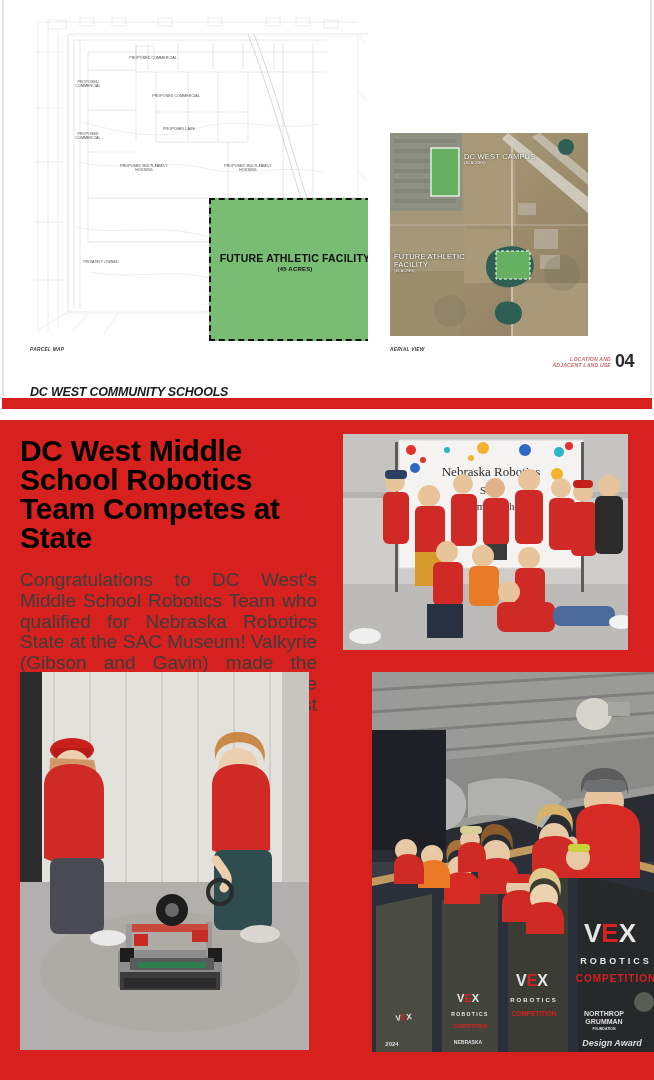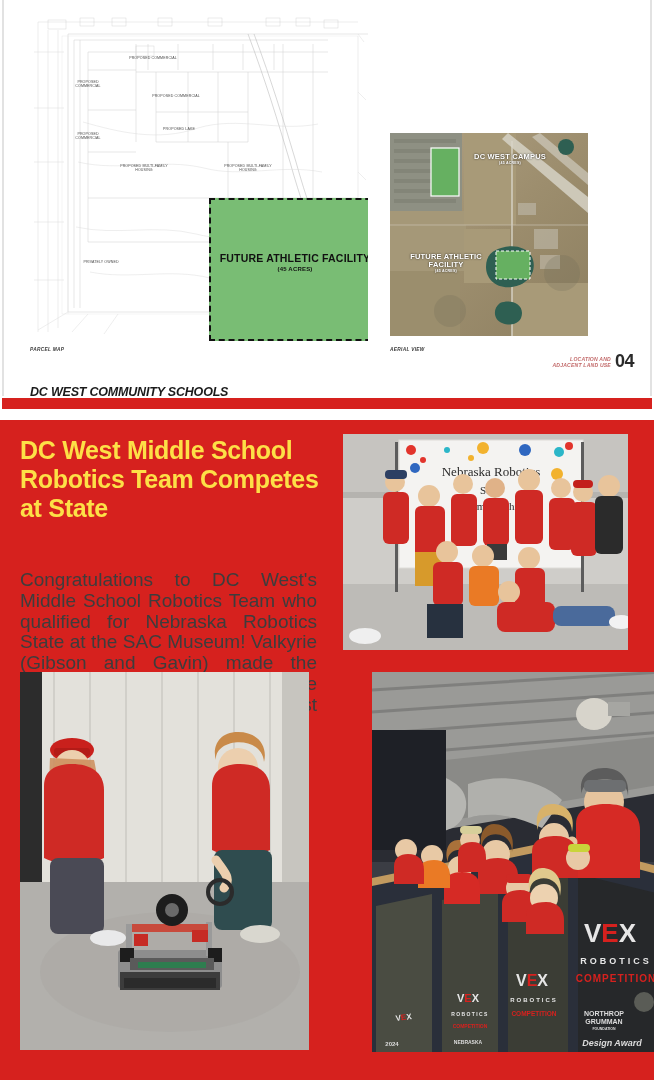--- a/index.html
+++ b/index.html
@@ -48,22 +48,22 @@
     font-size: 6px; font-weight: bold; color: #111; letter-spacing: .2px;
   }
 
   
   .aerial {
     position: absolute; left: 386px; top: 133px; width: 198px; height: 203px;
     overflow: hidden; background: #9c8d6c;
   }
   .aerial svg { display:block; width:100%; height:100%; }
   .aerial-lbl {
-    position:absolute; color:#fff; font-weight:bold; font-stretch:condensed;
-    text-shadow: 0 0 2px rgba(0,0,0,.85); letter-spacing:.2px; text-align:center;
+    position:absolute; color:#fff; font-weight:normal; font-stretch:condensed;
+    text-shadow: 0 0 2px rgba(0,0,0,.85); letter-spacing:.2px; text-align:left;
   }
   .aerial-lbl .big { font-size: 7.5px; display:block; line-height:1.05;}
   .aerial-lbl .small { font-size: 3.6px; display:block; line-height:1.2;}
 
   .cap {
     position: absolute; font-size: 4.8px; font-weight: bold; color: #3b3b3b;
     letter-spacing: .3px; font-style: italic; font-stretch: condensed;
   }
   .brandblk { position:absolute; left:26px; top:355px;margin-top:31px; }
   .brandblk .b1 {
@@ -89,21 +89,21 @@
     background:#d6211e;
   }
 
   
   .article {
     position:absolute; left:0; top:420px; width:654px; height:660px;
     background:#d6211e;
   }
   .headline {
     position:absolute; left:20px; top:16px; width:305px;
-    color:#fde047; font-weight:bold; font-size:25px; line-height:29px;
+    color:#000000; font-weight:bold; font-size:30px; line-height:29px;
     letter-spacing:-.3px;
   }
   .body-copy {
     position:absolute; left:20px; top:118px; width:297px;
     color:#3d3d3d; font-size:19px; line-height:20.8px;
     text-align:justify; text-justify:inter-word;margin-top:32px;
   }
 
   .photo { position:absolute; overflow:hidden; background:#bdbdbd; }
   .photo svg { display:block; width:100%; height:100%; }

